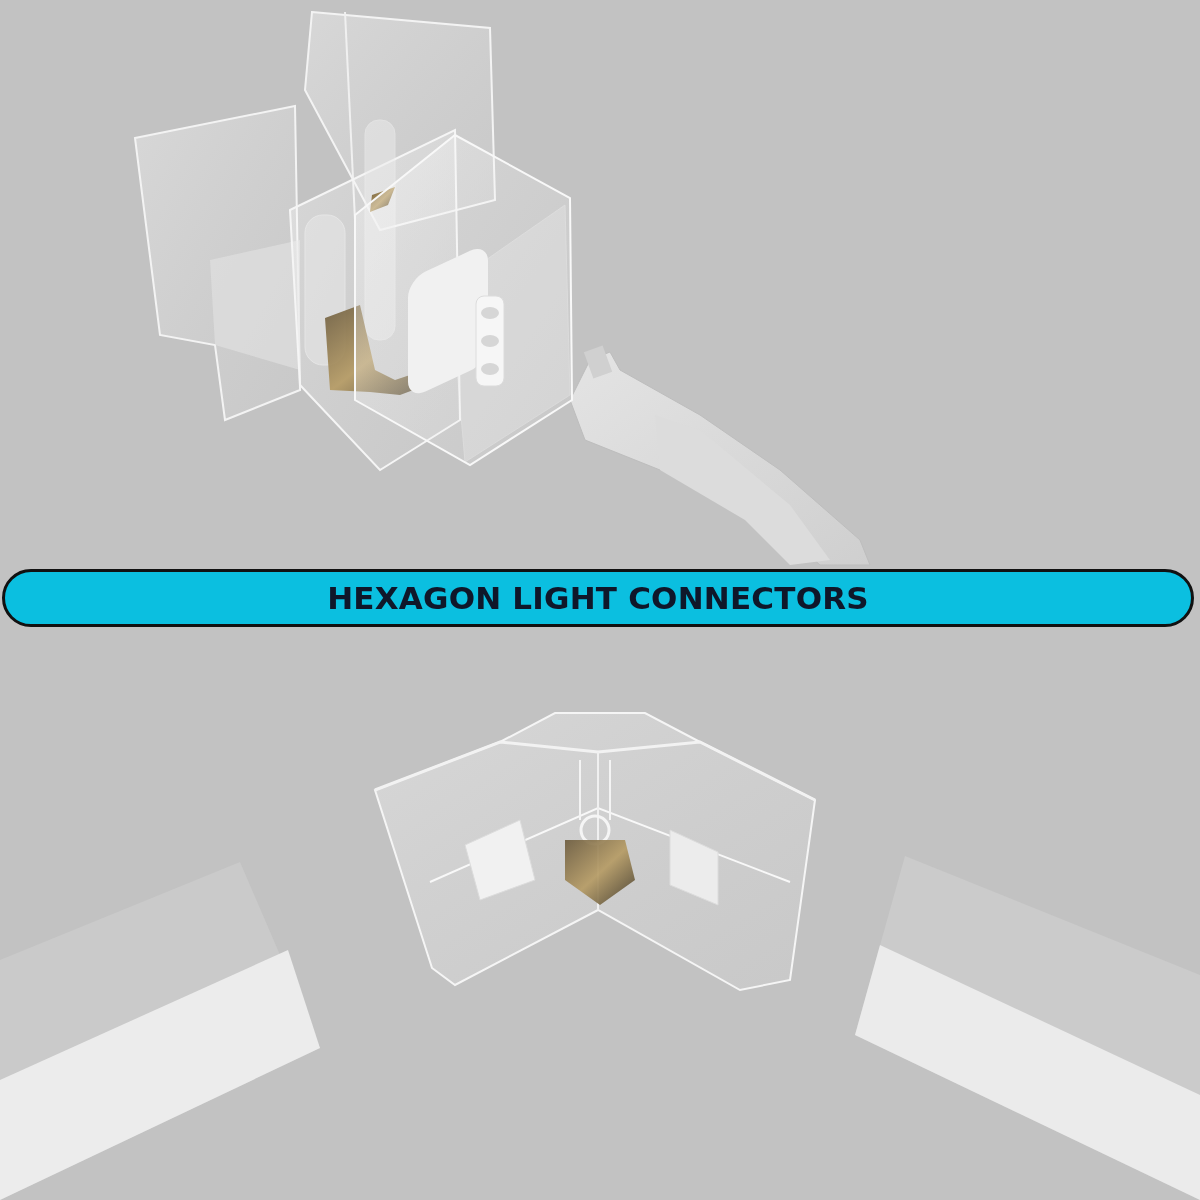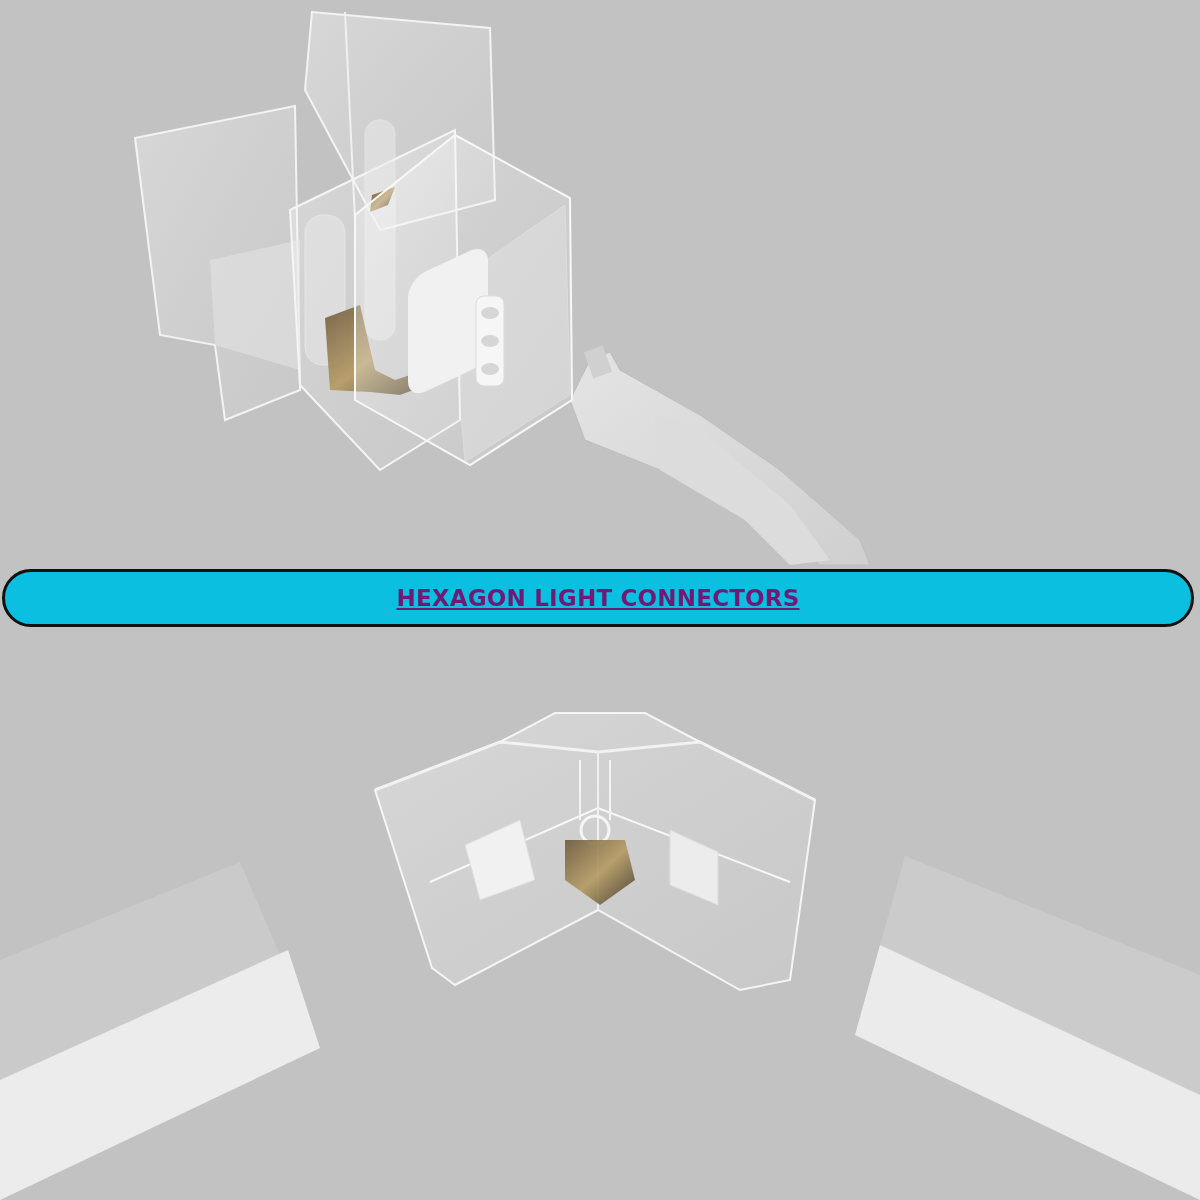--- a/index.html
+++ b/index.html
@@ -9,21 +9,21 @@
       font-family: "DejaVu Sans", "Liberation Sans", sans-serif;
     }
     .scene { position: absolute; left: 0; top: 0; width: 1200px; height: 1200px; }
     .banner {
       position: absolute; left: 2px; top: 569px; width: 1192px; height: 58px;
       background: #0bbfe0; border: 3px solid #111; border-radius: 30px;
       display: flex; align-items: center; justify-content: center; box-sizing: border-box;
     }
     .banner-title {
       font-family: "DejaVu Sans", sans-serif; font-weight: bold;
-      font-size: 23px; letter-spacing: 0.2px; color: #701a75; text-decoration: underline;
+      font-size: 31px; letter-spacing: 0.2px; color: #0f172a;
     }
   </style>
 </head>
 <body>
 
 <svg class="scene" viewBox="0 0 1200 1200" xmlns="http://www.w3.org/2000/svg">
   <defs>
     <linearGradient id="glass" x1="0" y1="0" x2="1" y2="1">
       <stop offset="0" stop-color="#ffffff" stop-opacity="0.35"></stop>
       <stop offset="1" stop-color="#e6e6e6" stop-opacity="0.18"></stop>

